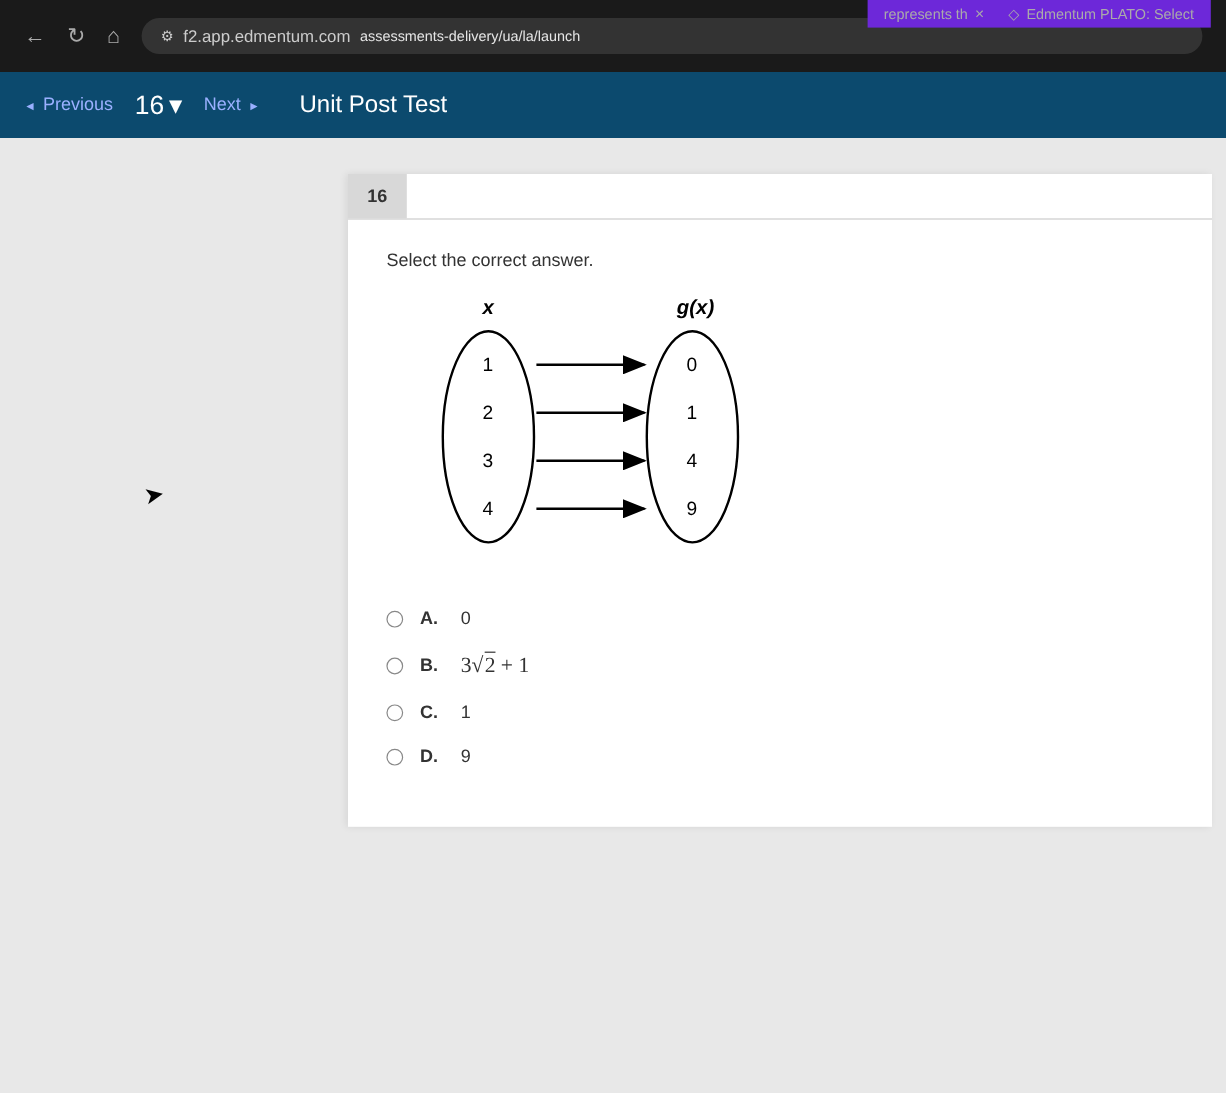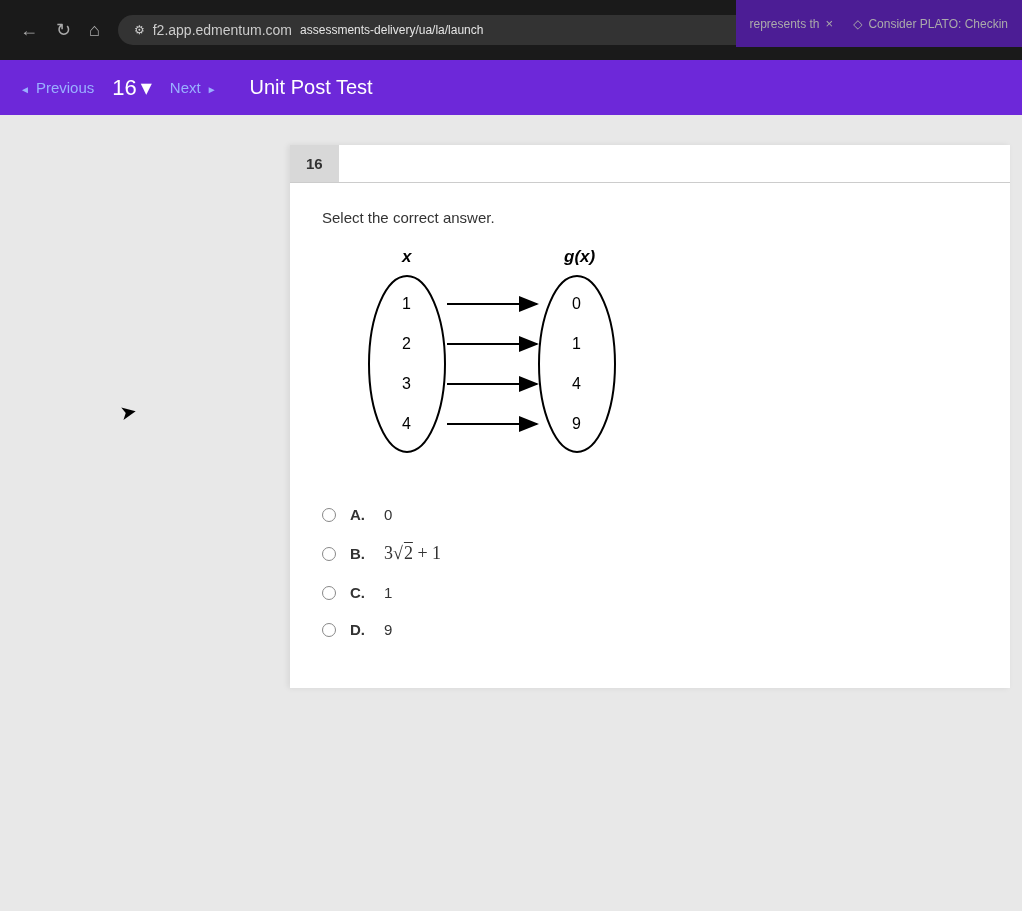--- a/index.html
+++ b/index.html
@@ -15,46 +15,46 @@
       height: 60px;
       display: flex;
       align-items: center;
       padding: 0 20px;
       gap: 18px;
       color: #888;
     }
     .tab-bar {
       position: absolute;
       top: 0;
-      right: 0;
-      background: #4c1d95;
+      right: 13px;
+      background: #6d28d9;
       color: #aaa;
       font-size: 12px;
-      padding: 16px 14px;
+      padding: 4px 14px;
       display: flex;
       gap: 20px;
       align-items: center;
     }
     .tab-item { display: flex; gap: 6px; align-items: center; }
     .tab-close { color: #aaa; font-size: 13px; }
     .nav-icon { font-size: 18px; color: #aaa; }
     .url-bar {
       background: #333;
       border-radius: 18px;
       padding: 7px 16px;
       color: #ccc;
       font-size: 14px;
       flex: 1;
       display: flex;
       align-items: center;
       gap: 8px;
     }
     .url-faded { color: #e5e5e5; font-size: 12px; }
     .app-header {
-      background: #6d28d9;
+      background: #0c4a6e;
       height: 55px;
       display: flex;
       align-items: center;
       padding: 0 20px;
       gap: 18px;
       color: #fff;
     }
     .hdr-link {
       color: #9ab0ff;
       font-size: 15px;
@@ -128,21 +128,21 @@
 </head>
 <body>
 
 <div class="tab-bar">
   <span class="tab-item">
     <span>represents th</span>
     <span class="tab-close">×</span>
   </span>
   <span class="tab-item">
     <span>◇</span>
-    <span>Consider PLATO: Checkin</span>
+    <span>Edmentum PLATO: Select</span>
   </span>
 </div>
 
 <div class="browser-chrome">
   <span class="nav-icon">←</span>
   <span class="nav-icon">↻</span>
   <span class="nav-icon">⌂</span>
   <div class="url-bar">
     <span style="font-size:12px;">⚙</span>
     <span>f2.app.edmentum.com</span>

